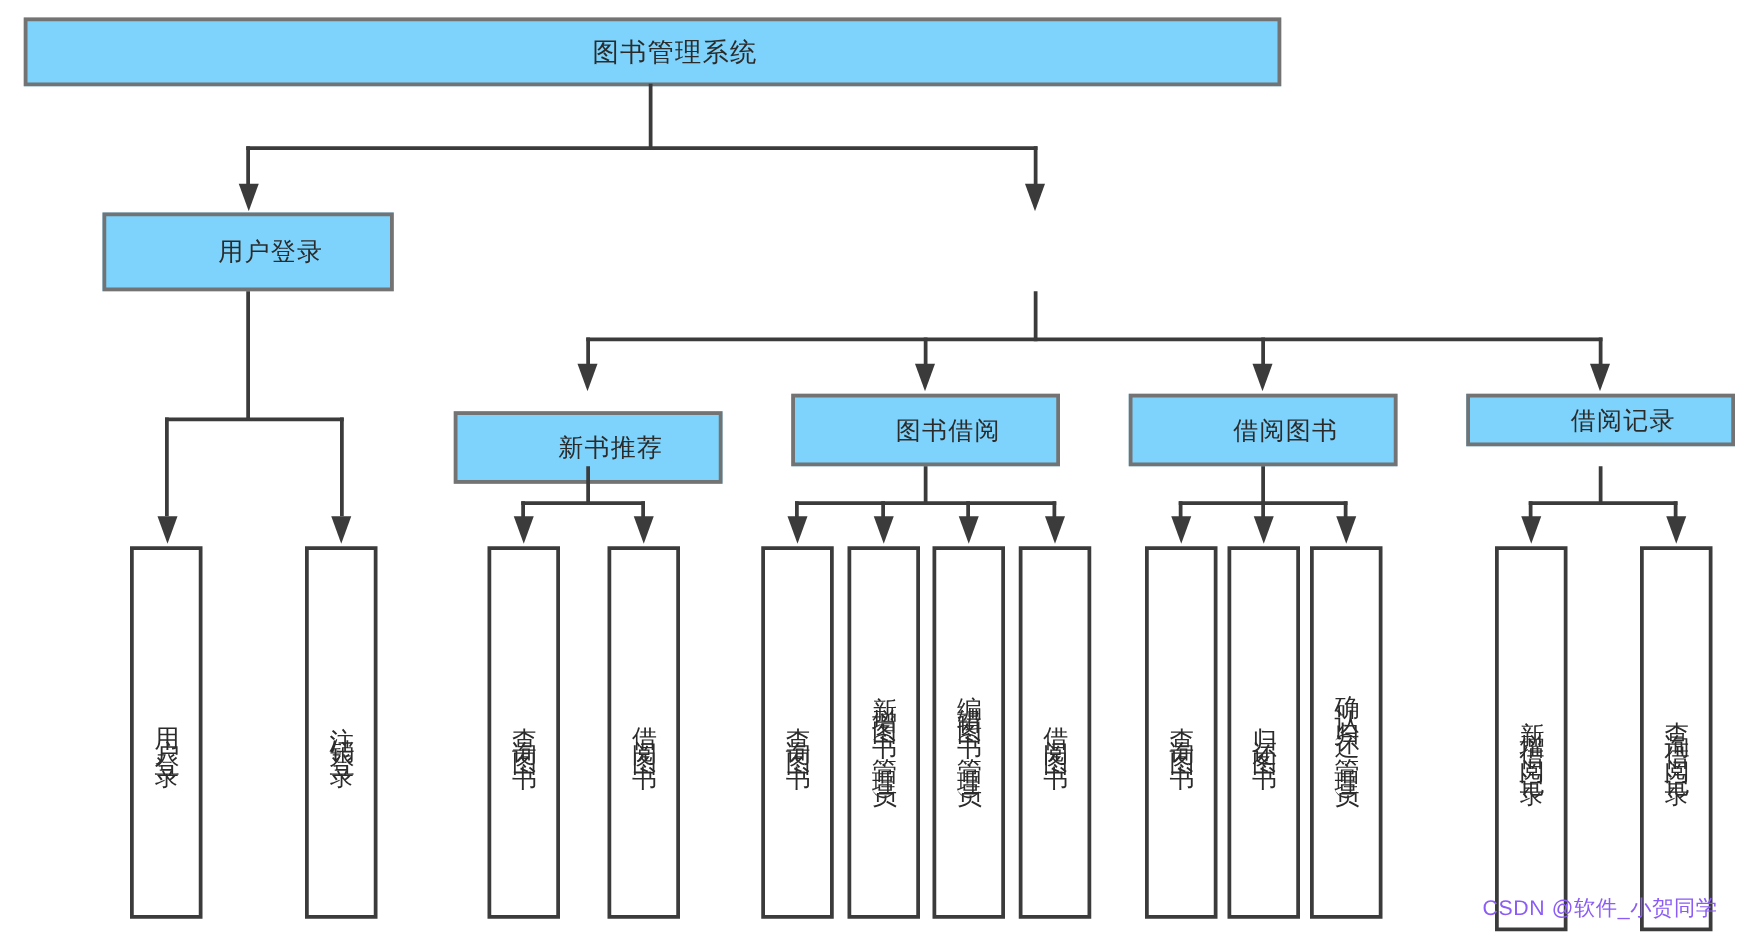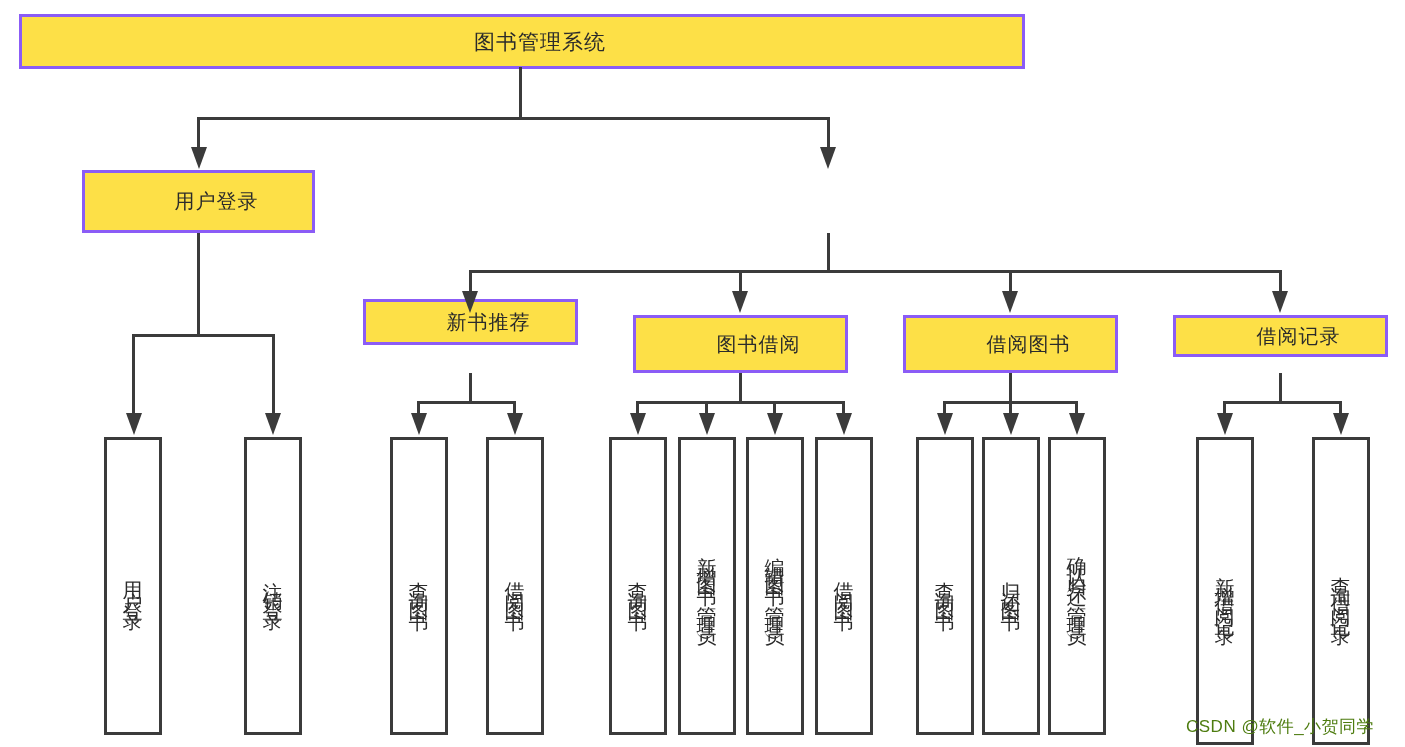--- a/index.html
+++ b/index.html
@@ -12,55 +12,55 @@
   }
   .line{position:absolute;background:#3b3b3b;}
   .arrow{
     position:absolute;width:0;height:0;
     border-left:8px solid transparent;
     border-right:8px solid transparent;
     border-top:22px solid #3b3b3b;
   }
   .hbox{
     position:absolute;box-sizing:border-box;
-    border:3px solid #8b5cf6;background:#fde047;
+    border:3px solid #737373;background:#7dd3fc;
     display:flex;align-items:center;justify-content:center;
     font-size:20px;color:#2b2b2b;letter-spacing:1px;padding-left:36px;
   }
   .hbox.root{font-size:21px;}
   .vbox{
     position:absolute;box-sizing:border-box;
     border:3px solid #3b3b3b;background:#ffffff;
     display:flex;align-items:center;justify-content:center;
   }
   .vtext{
     writing-mode:vertical-rl;
     text-orientation:mixed;
     font-size:20px;color:#2b2b2b;
     letter-spacing:10px;
     line-height:1;
     white-space:nowrap;
   }
   .watermark{
     position:absolute;left:1186px;top:715px;width:218px;
-    font-size:17px;color:#4d7c0f;letter-spacing:0.5px;
+    font-size:17px;color:#8b5cf6;letter-spacing:0.5px;
     white-space:nowrap;
   }
 </style>
 </head>
 <body>
 
 <div id="canvas">
 
   <div class="hbox root" style="left:19px;top:14px;width:1006px;height:55px;">图书管理系统</div>
 
   <div class="hbox" style="left:82px;top:170px;width:233px;height:63px;">用户登录</div>
 
 
-  <div class="hbox" style="left:363px;top:299px;width:215px;height:46px;">新书推荐</div>
+  <div class="hbox" style="left:363px;top:329px;width:215px;height:58px;">新书推荐</div>
 
   <div class="hbox" style="left:633px;top:315px;width:215px;height:58px;">图书借阅</div>
 
   <div class="hbox" style="left:903px;top:315px;width:215px;height:58px;">借阅图书</div>
 
   <div class="hbox" style="left:1173px;top:315px;width:215px;height:42px;text-align:right;">借阅记录</div>
 
   <div class="vbox" style="left:104px;top:437px;width:58px;height:298px;">
     <span class="vtext">用户登录</span>
   </div>

